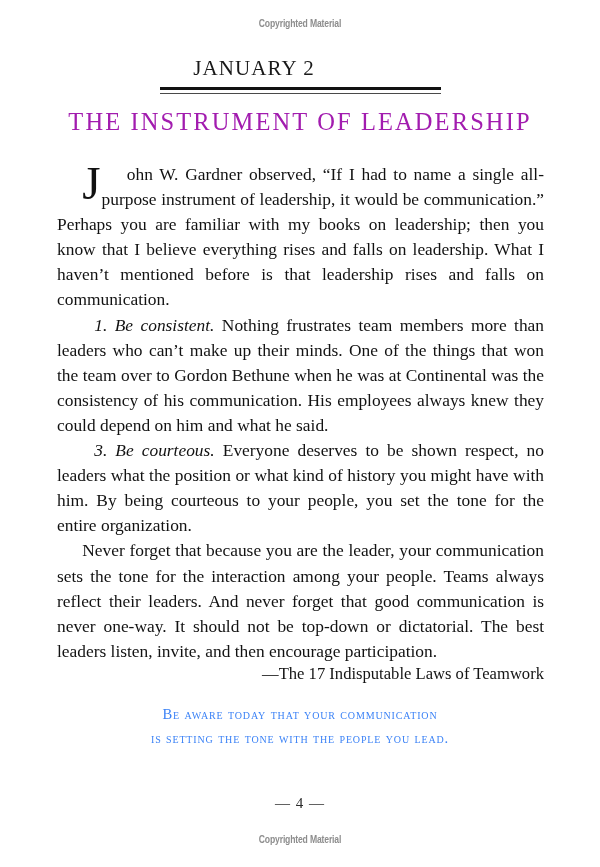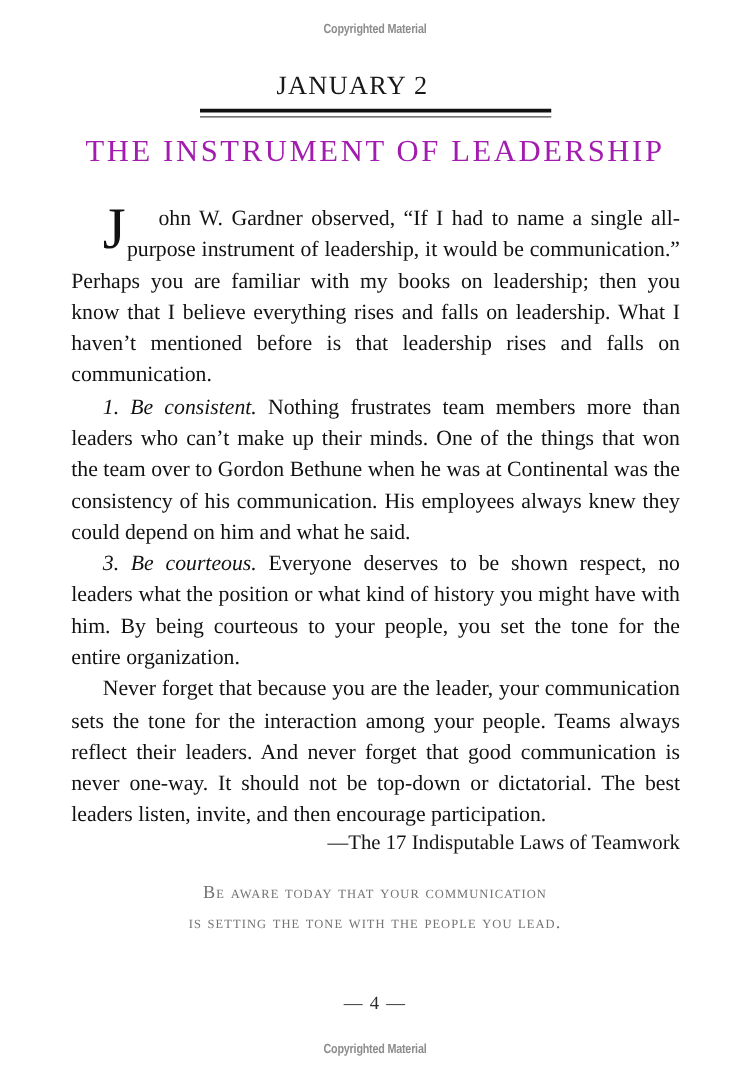--- a/index.html
+++ b/index.html
@@ -47,21 +47,20 @@
   .date-header {
     position: absolute;
     top: 56px;
     left: 0;
     width: 508px;
     text-align: center;
     font-size: 21px;
     letter-spacing: 1.1px;
     color: #191919;
     white-space: nowrap;
-    padding-left: 28px;
   }
 
   
   .rule-group {
     position: absolute;
     top: 87px;
     left: 160px;
     width: 281px;
     height: 9px;
   }
@@ -121,20 +120,21 @@
     float: left;
     font-size: 47px;
     line-height: 37px;
     padding: 2px 1px 0 0;
     margin-top: 1px;
     font-family: "Liberation Serif", "DejaVu Serif", serif;
     color: #111111;
   }
   .body-col i, .body-col em {
     font-style: italic;
+    margin-left: 12px;
   }
 
   
   .attribution {
     position: absolute;
     top: 664px;
     left: 57px;
     width: 487px;
     text-align: right;
     font-size: 16.6px;
@@ -146,21 +146,21 @@
   .closing {
     position: absolute;
     top: 703px;
     left: 0;
     width: 600px;
     text-align: center;
     font-size: 14.6px;
     font-variant: small-caps;
     letter-spacing: 0.85px;
     line-height: 23.5px;
-    color: #737373;
+    color: #3b82f6;
   }
   .closing div { white-space: nowrap; }
 
   
   .folio {
     position: absolute;
     top: 795px;
     left: 0;
     width: 600px;
     text-align: center;

